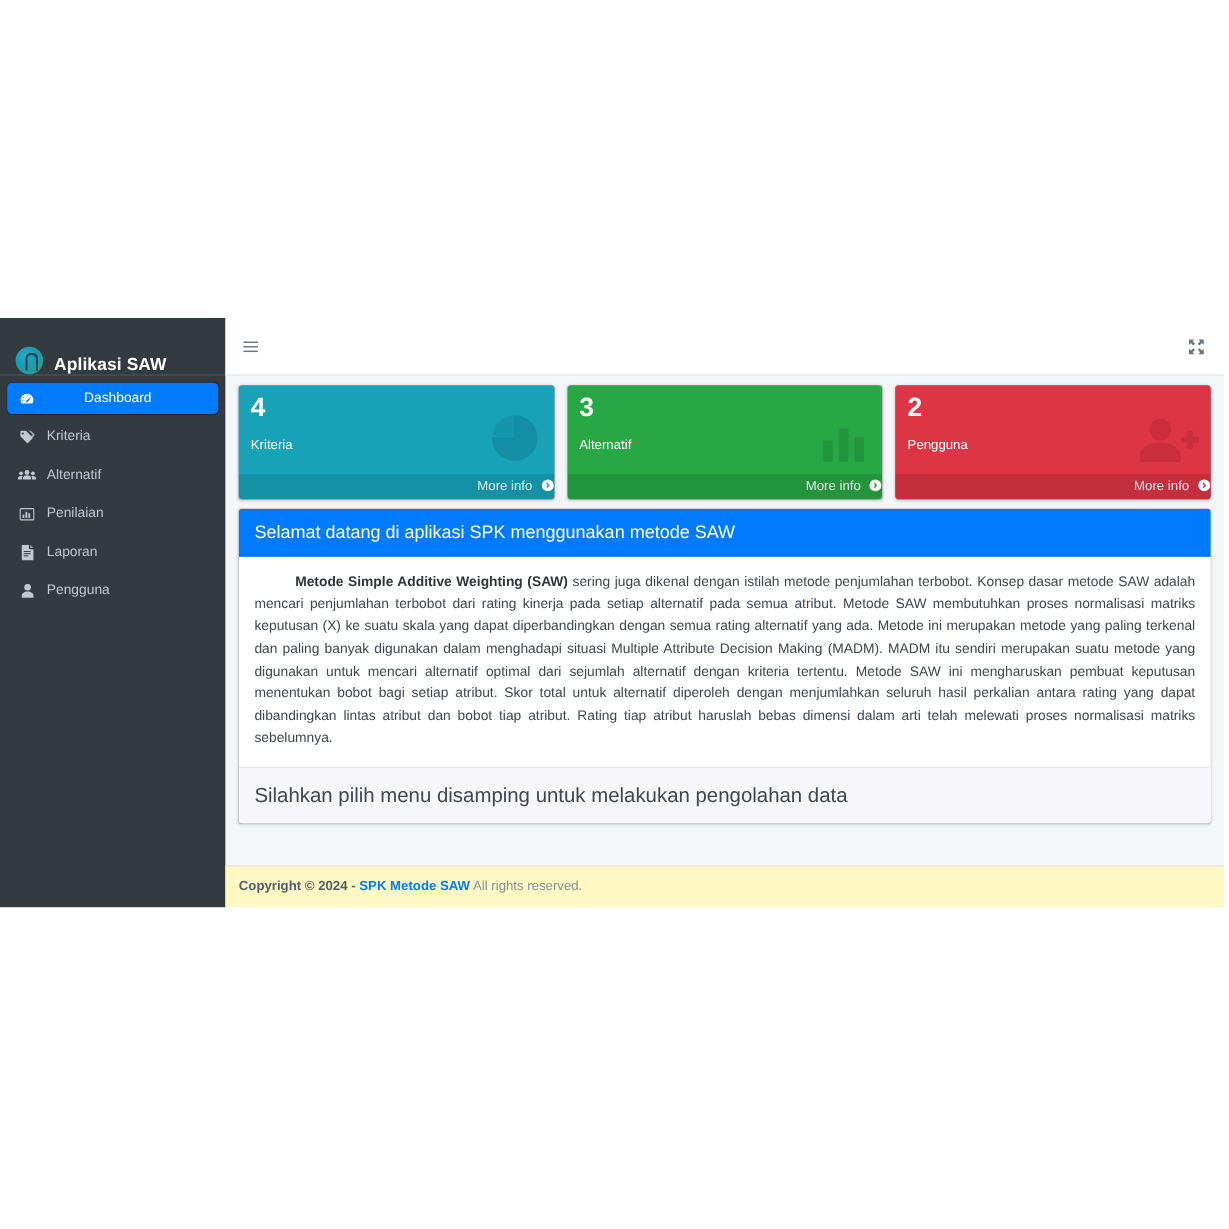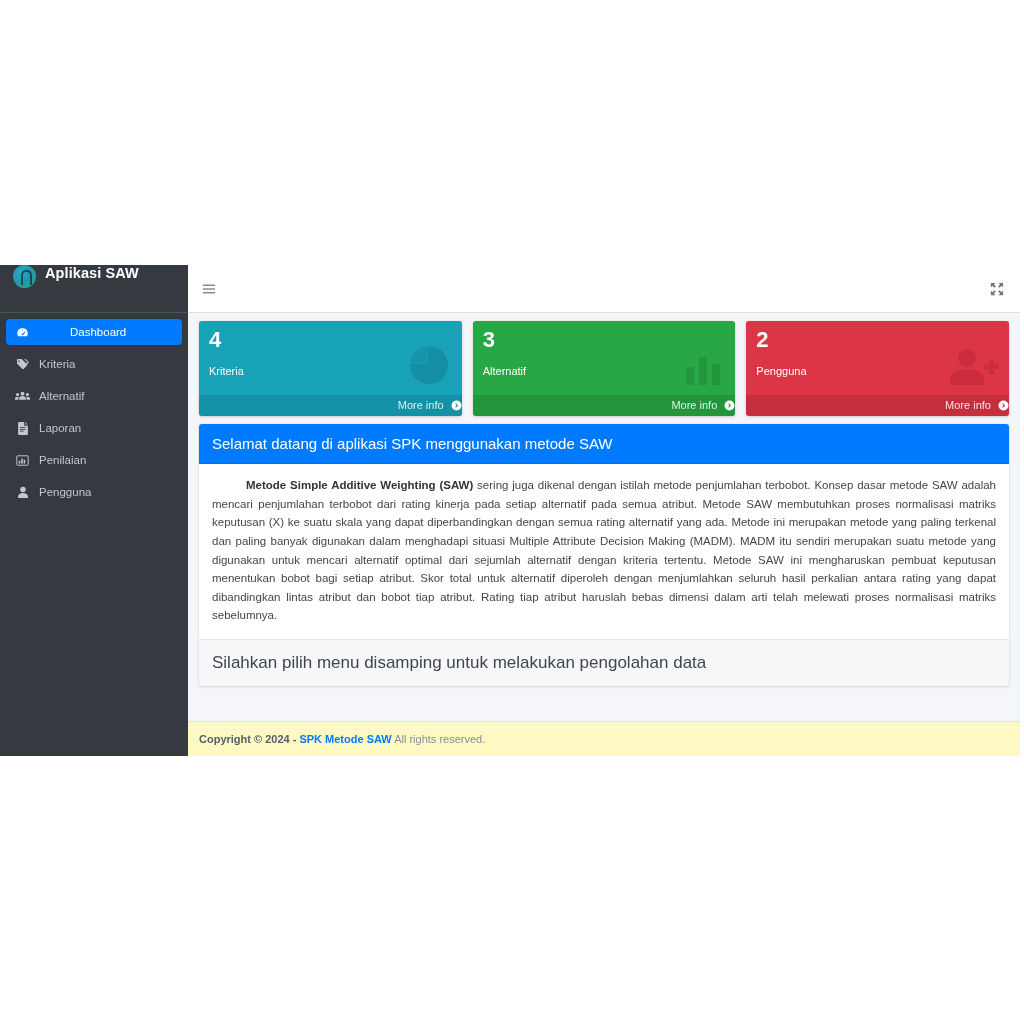--- a/index.html
+++ b/index.html
@@ -28,21 +28,21 @@
     width: 188px;
     flex: 0 0 188px;
     background: #343a40;
     color: #c2c7d0;
     display: flex;
     flex-direction: column;
   }
   .brand {
     height: 48px;
     display: flex;
-    align-items: flex-start;
+    align-items: flex-end;
     gap: 9px;
     padding: 0 13px;
     border-bottom: 1px solid #4b545c;
   }
   .brand-logo {
     width: 23px; height: 23px;
     border-radius: 50%;
     background: radial-gradient(circle at 35% 35%, #2aa9c6 0%, #1d9bb5 40%, #2e9e74 100%);
     position: relative;
     flex: 0 0 23px;
@@ -257,45 +257,45 @@
             <path d="M10 7.4c-2.7 0-4.5 1.4-4.5 3v1.8h9v-1.8c0-1.6-1.8-3-4.5-3z"></path>
             <path d="M3.4 8.2C1.5 8.2 0 9.2 0 10.4v1.8h4.4v-1.8c0-.8.35-1.55.95-2.12-.6-.06-1.2-.08-1.95-.08z"></path>
             <path d="M16.6 8.2c-.75 0-1.35.02-1.95.08.6.57.95 1.32.95 2.12v1.8H20v-1.8c0-1.2-1.5-2.2-3.4-2.2z"></path>
           </svg>
         </span>
         <span>Alternatif</span>
       </div>
 
       <div class="nav-item">
         <span class="nav-icon">
+          <svg width="13" height="13" viewBox="0 0 16 16" fill="none" stroke="#c2c7d0" stroke-width="1.2">
+            <rect x="1" y="2.2" width="14" height="11.6" rx="1"></rect>
+            <g fill="#c2c7d0" stroke="none">
+              <rect x="3.4" y="8.4" width="1.9" height="3.4"></rect>
+              <rect x="6.4" y="5.6" width="1.9" height="6.2"></rect>
+              <rect x="9.4" y="7.1" width="1.9" height="4.7"></rect>
+            </g>
+          </svg>
+        </span>
+        <span>Penilaian</span>
+      </div>
+
+      <div class="nav-item">
+        <span class="nav-icon">
           <svg width="12" height="13" viewBox="0 0 14 16" fill="#c2c7d0">
             <path d="M8.4 0H2.2A1.2 1.2 0 0 0 1 1.2v13.6A1.2 1.2 0 0 0 2.2 16h9.6a1.2 1.2 0 0 0 1.2-1.2V4.6H9.6A1.2 1.2 0 0 1 8.4 3.4V0z"></path>
             <path d="M9.6 0v3.2h3.4L9.6 0z" opacity=".7"></path>
             <g fill="#343a40">
               <rect x="3.1" y="6.4" width="7" height="1"></rect>
               <rect x="3.1" y="8.6" width="7" height="1"></rect>
               <rect x="3.1" y="10.8" width="4.6" height="1"></rect>
             </g>
           </svg>
         </span>
         <span>Laporan</span>
-      </div>
-
-      <div class="nav-item">
-        <span class="nav-icon">
-          <svg width="13" height="13" viewBox="0 0 16 16" fill="none" stroke="#c2c7d0" stroke-width="1.2">
-            <rect x="1" y="2.2" width="14" height="11.6" rx="1"></rect>
-            <g fill="#c2c7d0" stroke="none">
-              <rect x="3.4" y="8.4" width="1.9" height="3.4"></rect>
-              <rect x="6.4" y="5.6" width="1.9" height="6.2"></rect>
-              <rect x="9.4" y="7.1" width="1.9" height="4.7"></rect>
-            </g>
-          </svg>
-        </span>
-        <span>Penilaian</span>
       </div>
 
       <div class="nav-item">
         <span class="nav-icon">
           <svg width="12" height="13" viewBox="0 0 14 16" fill="#c2c7d0">
             <circle cx="7" cy="4.2" r="3.4"></circle>
             <path d="M7 8.6c-3.4 0-6 1.8-6 4v2.2h12v-2.2c0-2.2-2.6-4-6-4z"></path>
           </svg>
         </span>
         <span>Pengguna</span>

